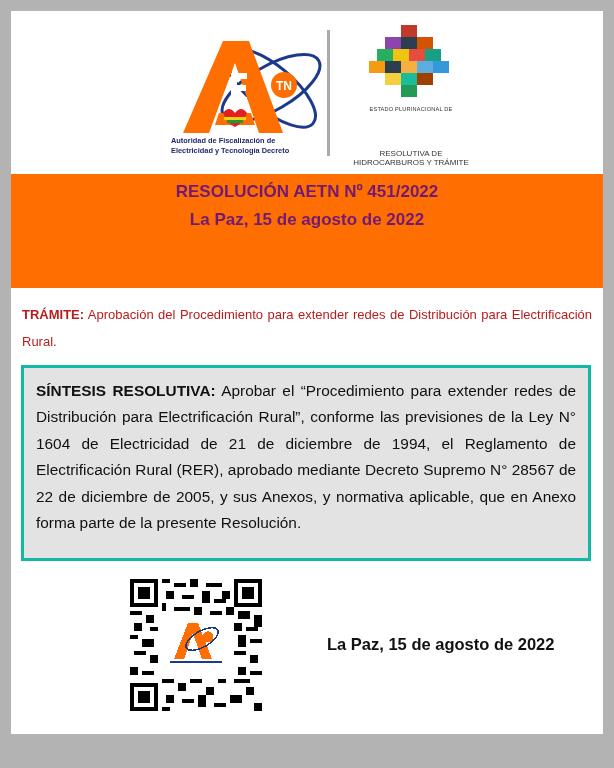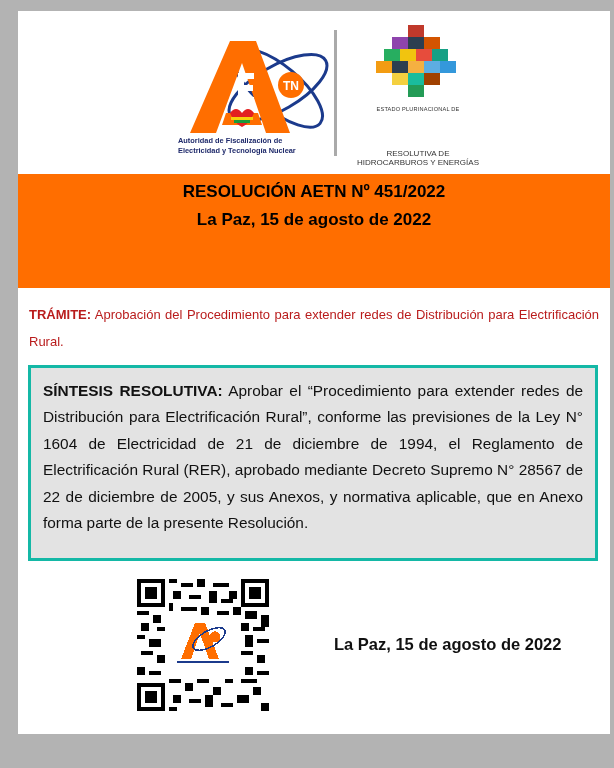--- a/index.html
+++ b/index.html
@@ -5,21 +5,21 @@
     html, body { margin: 0; padding: 0; }
     body {
       width: 614px; height: 768px;
       background: #b3b3b3;
       position: relative;
       font-family: "Liberation Sans", sans-serif;
       overflow: hidden;
     }
     .panel {
       position: absolute;
-      left: 18px; top: 11px;
+      left: 11px; top: 11px;
       width: 592px; height: 723px;
       background: #ffffff;
     }
     
     .logo-aetn {
       position: absolute;
       left: 160px; top: 22px;
       width: 156px; height: 135px;
     }
     .aetn-caption {
@@ -59,21 +59,21 @@
     }
     .bol-min1 { top: 128px; }
     .bol-min2 { top: 137px; }
 
     
     .band {
       position: absolute;
       left: 0; top: 163px;
       width: 592px; height: 114px;
       background: #ff6e00;
-      color: #000000;
+      color: #701a75;
       text-align: center;
       font-weight: bold;
       font-size: 17px;
     }
     .band div { line-height: 27.5px; }
     .band .first { padding-top: 4px; }
 
     
     .tramite {
       position: absolute;
@@ -139,21 +139,21 @@
 
       <path d="M52 80 q6 -8 12 0 q6 -8 12 0 q-4 10 -12 14 q-8 -4 -12 -14z" fill="#e32020"></path>
       <rect x="53" y="84" width="22" height="3" fill="#f6d10c"></rect>
       <rect x="56" y="87" width="16" height="3" fill="#1a9a3b"></rect>
 
       <circle cx="113" cy="52" r="13" fill="#ff6e00"></circle>
       <text x="113" y="57" font-size="12" font-weight="bold" fill="#ffffff" text-anchor="middle" font-family="Liberation Sans, sans-serif">TN</text>
     </svg>
     <div class="aetn-caption">
       <div>Autoridad de Fiscalización de</div>
-      <div>Electricidad y Tecnología Nuclear</div>
+      <div>Electricidad y Tecnología Decreto</div>
     </div>
   </div>
 
   <div class="separator"></div>
 
   <div class="logo-bolivia">
     <svg width="140" height="84" viewBox="0 0 140 84">
       <g>
         <rect x="60" y="4" width="16" height="12" fill="#c0392b"></rect>
         <rect x="44" y="16" width="16" height="12" fill="#8e44ad"></rect>
@@ -169,21 +169,21 @@
         <rect x="76" y="40" width="16" height="12" fill="#5dade2"></rect>
         <rect x="92" y="40" width="16" height="12" fill="#3498db"></rect>
         <rect x="44" y="52" width="16" height="12" fill="#f4d03f"></rect>
         <rect x="60" y="52" width="16" height="12" fill="#1abc9c"></rect>
         <rect x="76" y="52" width="16" height="12" fill="#a04000"></rect>
         <rect x="60" y="64" width="16" height="12" fill="#239b56"></rect>
       </g>
     </svg>
     <div class="bol-estado">ESTADO PLURINACIONAL DE</div>
     <div class="bol-min1">RESOLUTIVA DE</div>
-    <div class="bol-min2">HIDROCARBUROS Y ENERGÍAS</div>
+    <div class="bol-min2">HIDROCARBUROS Y TRÁMITE</div>
   </div>
 
   <div class="band">
     <div class="first">RESOLUCIÓN AETN Nº 451/2022</div>
     <div>La Paz, 15 de agosto de 2022</div>
   </div>
 
   <div class="tramite"><b>TRÁMITE:</b><span> Aprobación del Procedimiento para extender redes de Distribución para Electrificación Rural.</span></div>
 
   <div class="sintesis"><b>SÍNTESIS RESOLUTIVA:</b><span> Aprobar el “Procedimiento para extender redes de Distribución para Electrificación Rural”, conforme las previsiones de la Ley N° 1604 de Electricidad de 21 de diciembre de 1994, el Reglamento de Electrificación Rural (RER), aprobado mediante Decreto Supremo N° 28567 de 22 de diciembre de 2005, y sus Anexos, y normativa aplicable, que en Anexo forma parte de la presente Resolución.</span></div>

